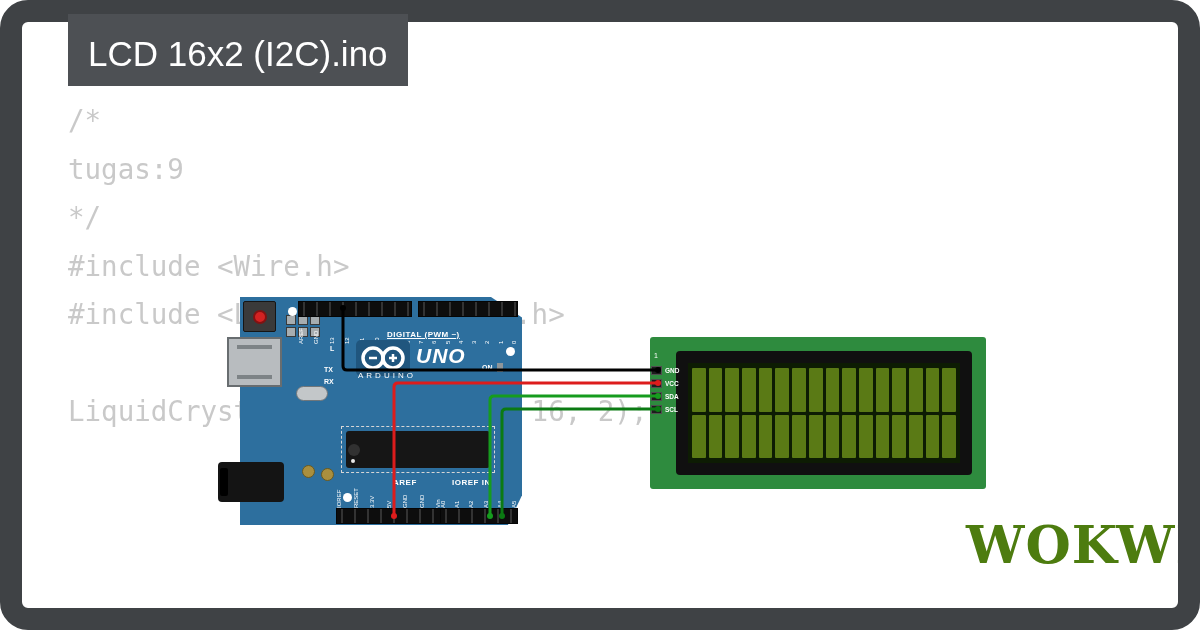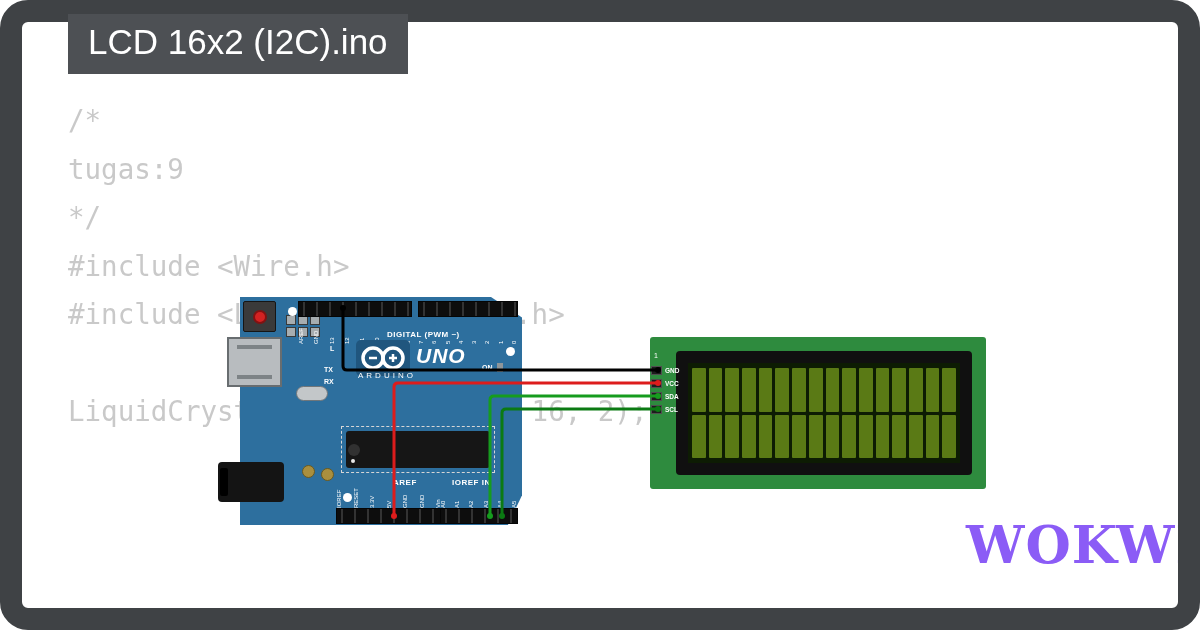--- a/index.html
+++ b/index.html
@@ -6,32 +6,32 @@
   body { font-family:"Liberation Sans", sans-serif; background:#fff; }
   .canvas { position:relative; width:1200px; height:630px; background:#fff; overflow:hidden; }
 
   
   .frame { position:absolute; inset:0; border:22px solid var(--frame-color,#3f4245);
            border-radius:28px; z-index:6; pointer-events:none; }
 
   
   .title-box { position:absolute; left:68px; top:14px; z-index:7;
                background:var(--titlebox-bg,#4d5054); color:#fff;
-               font-size:35px; padding:8px 20px 12px; }
+               font-size:35px; padding:20px 20px 12px; }
 
   
   .code-block { position:absolute; left:68px; top:96px; z-index:1;
                 font-family:"DejaVu Sans Mono", monospace; font-size:27.5px;
                 color:var(--code-color,#c9c9c9); }
   .code-line { height:48.5px; line-height:48.5px; white-space:pre; }
 
   
   .watermark { position:absolute; left:966px; top:514px; z-index:5;
                font-family:"DejaVu Serif", serif; font-weight:bold;
-               font-size:52px; letter-spacing:1px; color:#8b5cf6; }
+               font-size:52px; letter-spacing:1px; color:#4d7c0f; }
 
   
   #arduino { position:absolute; left:230px; top:295px; width:292px; height:232px; z-index:2; }
   .pcb { position:absolute; left:10px; top:2px; width:282px; height:228px;
          background:var(--board-color,#2d6f9e);
          clip-path:polygon(0 0,89% 0,100% 9%,100% 87%,95% 100%,0 100%); }
   .usb { position:absolute; left:-3px; top:42px; width:55px; height:50px;
          background:#b8bcbf; border:2px solid #686d70; }
   .usb:before { content:""; position:absolute; left:8px; right:8px; top:6px; height:4px; background:#7d8386; }
   .usb:after  { content:""; position:absolute; left:8px; right:8px; bottom:6px; height:4px; background:#7d8386; }
@@ -53,21 +53,21 @@
   .hdr-power { left:106px; top:213px; width:106px; }
   .hdr-analog { left:210px; top:213px; width:78px; }
   .plabels { position:absolute; display:flex; justify-content:space-between; }
   .plabels span { writing-mode:vertical-rl; transform:rotate(180deg); font-size:6px; line-height:7px;
                   color:#fff; height:24px; overflow:hidden; }
   .plabels-a { left:68px; top:25px; width:114px; }
   .plabels-b { left:188px; top:25px; width:100px; }
   .plabels-power { left:106px; top:189px; width:106px; height:23px; }
   .plabels-analog { left:210px; top:189px; width:78px; height:23px; }
   .board-label { position:absolute; color:#fff; font-weight:bold; font-size:8px; letter-spacing:.5px; }
-  .lbl-digital { left:157px; top:35px; }
+  .lbl-digital { left:157px; top:35px;text-decoration:underline; }
   .lbl-power { left:163px; top:183px; }
   .lbl-analog { left:222px; top:183px; }
   .lbl-led { position:absolute; color:#fff; font-weight:bold; font-size:7px; }
   .lbl-l { left:100px; top:50px; }
   .lbl-tx { left:94px; top:71px; }
   .lbl-rx { left:94px; top:83px; }
   .lbl-on { left:252px; top:69px; }
   .on-led { position:absolute; left:267px; top:68px; width:6px; height:9px; background:#8f969a; }
   .hole { position:absolute; width:9px; height:9px; border-radius:50%; background:#fff; }
   .hole-1 { left:58px; top:12px; }

